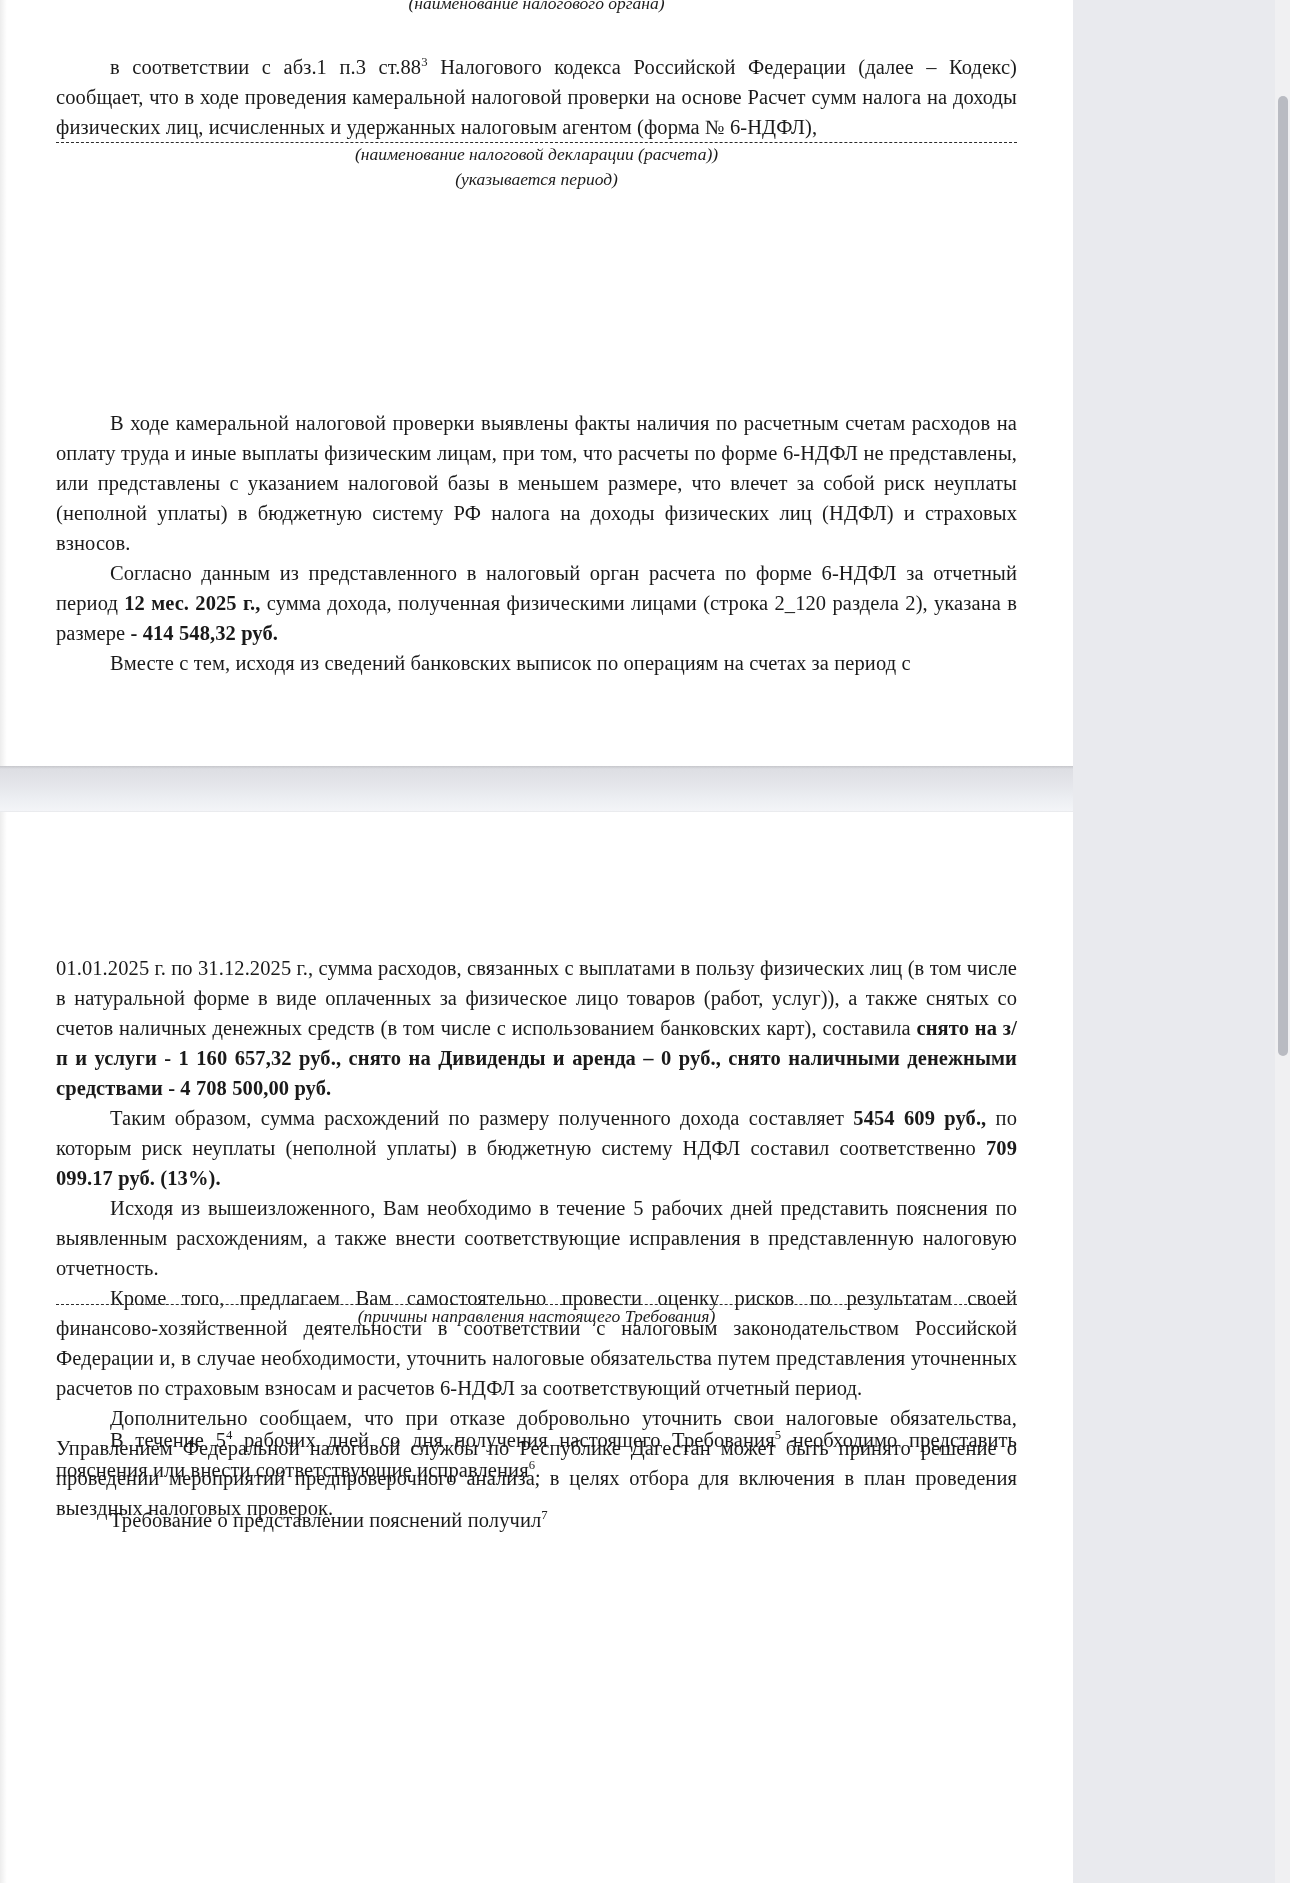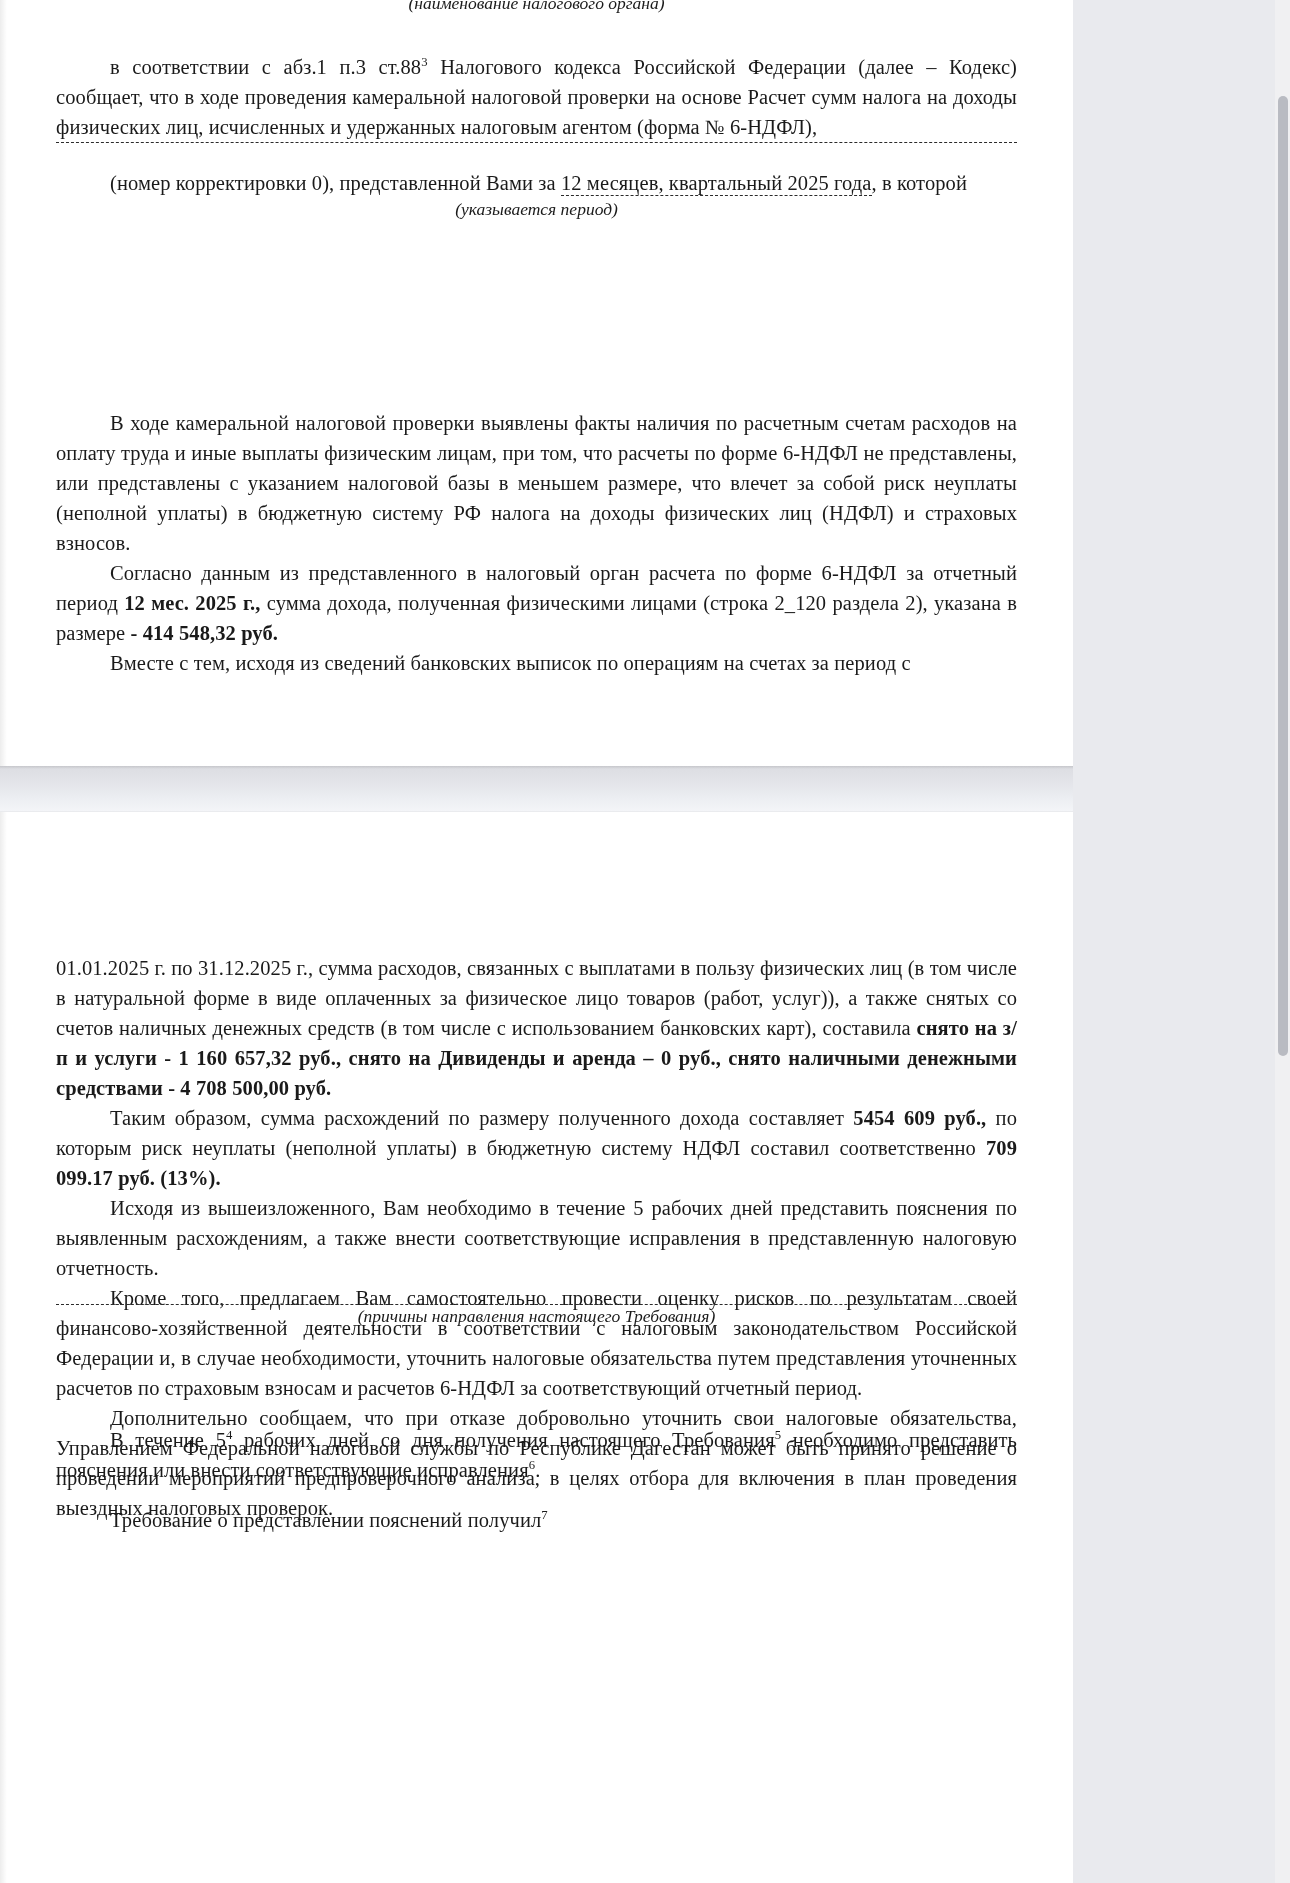--- a/index.html
+++ b/index.html
@@ -136,24 +136,24 @@
     <div class="left-edge-shadow"></div>
     <div class="page-inner">
 
       <div class="blk" style="top:214px;">
         <p class="caption">(наименование налогового органа)</p>
       </div>
 
       <div class="blk" style="top:274px;font-family:Liberation Serif, serif;">
         <p class="body-text indent"><span>в соответствии с абз.1 п.3 ст.88</span><sup>3</sup><span> Налогового кодекса Российской Федерации (далее – Кодекс) сообщает, что в ходе проведения камеральной налоговой проверки на основе Расчет сумм налога на доходы физических лиц, исчисленных и удержанных налоговым агентом (форма № 6-НДФЛ),</span></p>
         <div class="dotline full"></div>
+        <p class="caption">(наименование налоговой декларации (расчета))</p>
       </div>
 
       <div class="blk" style="top:390px;">
-        <p class="body-text indent"><span>(номер корректировки 0), представленной Вами за </span><span class="inline-underline">12 месяцев, квартальный 2025 года</span><span>, в которой</span></p>
         <p class="caption">(указывается период)</p>
       </div>
 
 
       <div class="blk" style="top:630px;">
         <p class="body-text indent">В ходе камеральной налоговой проверки выявлены факты наличия по расчетным счетам расходов на оплату труда и иные выплаты физическим лицам, при том, что расчеты по форме 6-НДФЛ не представлены, или представлены с указанием налоговой базы в меньшем размере, что влечет за собой риск неуплаты (неполной уплаты) в бюджетную систему РФ налога на доходы физических лиц (НДФЛ) и страховых взносов.</p>
         <p class="body-text indent"><span>Согласно данным из представленного в налоговый орган расчета по форме 6-НДФЛ за отчетный период </span><span class="b">12 мес. 2025 г.,</span><span> сумма дохода, полученная физическими лицами (строка 2_120 раздела 2), указана в размере </span><span class="b">- 414 548,32 руб.</span></p>
         <p class="body-text indent">Вместе с тем, исходя из сведений банковских выписок по операциям на счетах за период с</p>
       </div>
 

